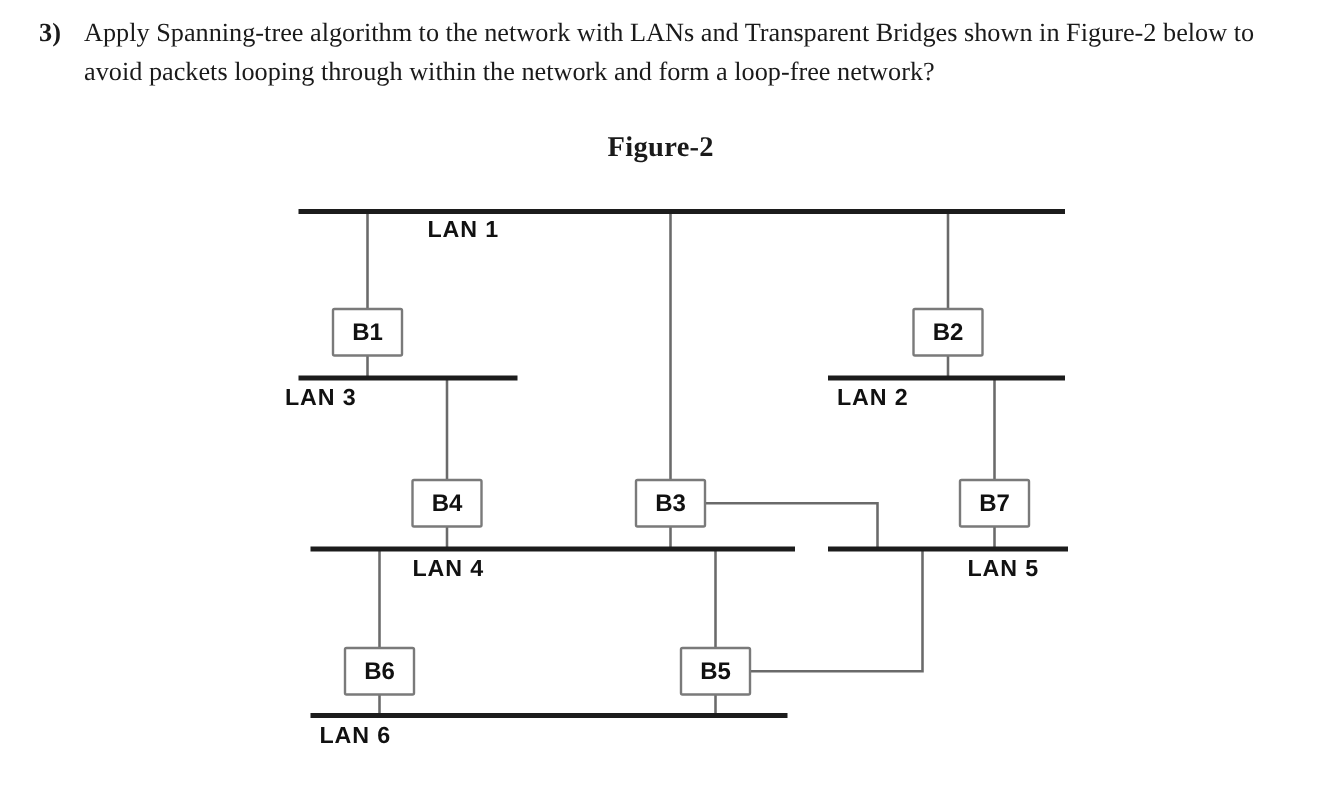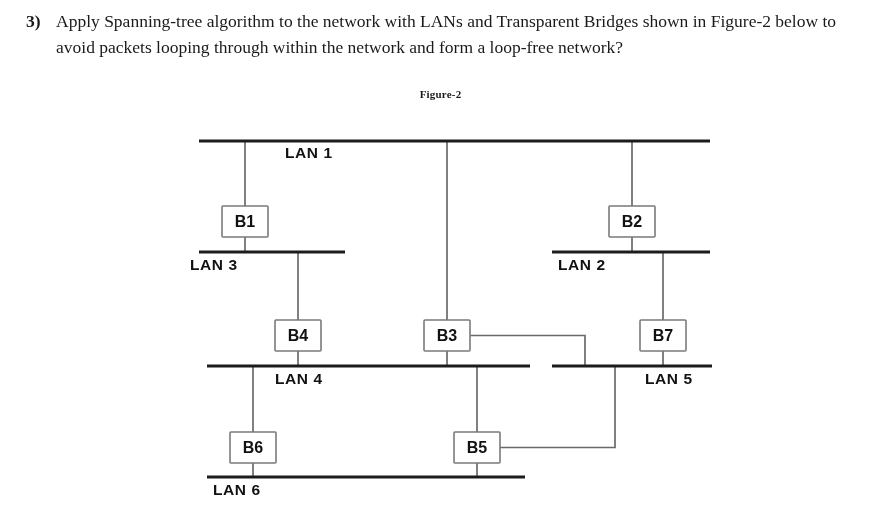--- a/index.html
+++ b/index.html
@@ -45,21 +45,21 @@
 
   
   #figure-caption {
     position: absolute;
     left: 0;
     top: 88px;
     width: 881px;
     text-align: center;
     font-family: "Liberation Serif", serif;
     font-weight: bold;
-    font-size: 11px;
+    font-size: 19px;
     letter-spacing: 0.2px;
   }
 
   
   #network-diagram {
     position: absolute;
     left: 0;
     top: 110px;
     width: 881px;
     height: 417px;

